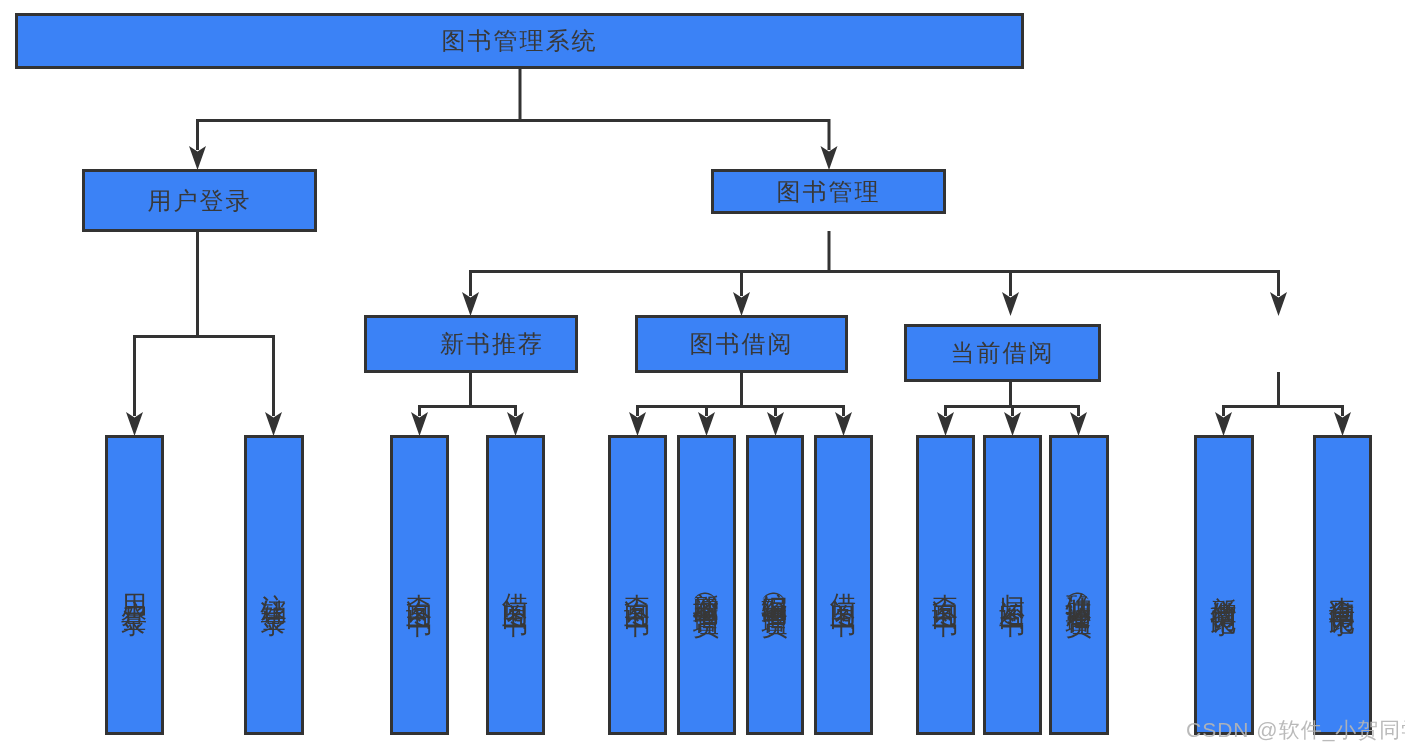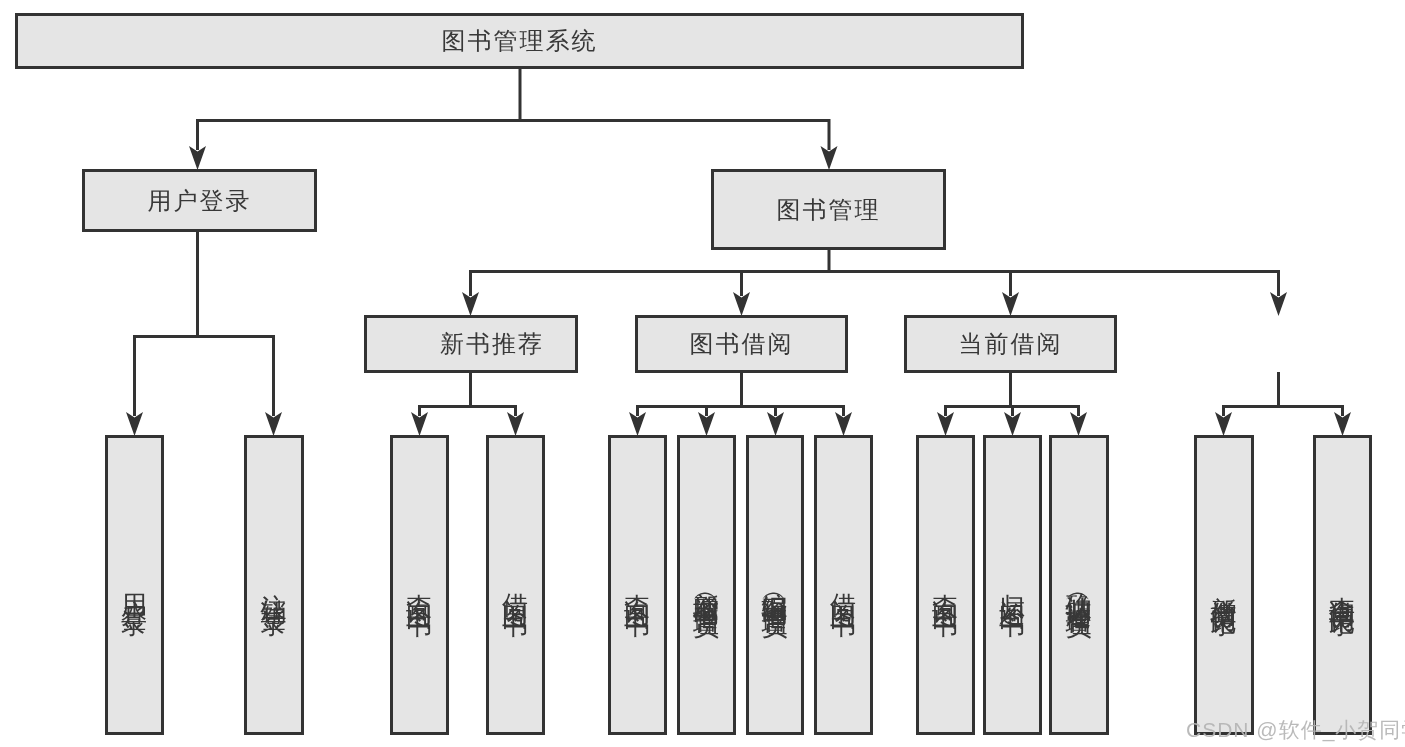--- a/index.html
+++ b/index.html
@@ -14,21 +14,21 @@
     overflow: hidden;
   }
   .connectors {
     position: absolute;
     left: 0; top: 0;
     width: 1405px; height: 747px;
     pointer-events: none;
   }
   .node {
     position: absolute;
-    background: #e5e5e5;
+    background: #3b82f6;
     border: 3px solid #333333;
     display: flex;
     align-items: center;
     justify-content: center;
     text-align: center;
     font-size: 24px;
     letter-spacing: 2px;
     color: #383838;
     z-index: 2;
   }
@@ -111,31 +111,31 @@
     </g>
   </svg>
 
   <div class="node root" style="left:15px; top:13px; width:1009px; height:56px;">
     <span>图书管理系统</span>
   </div>
 
   <div class="node" style="left:82px; top:169px; width:235px; height:63px;">
     <span>用户登录</span>
   </div>
-  <div class="node" style="left:711px; top:169px; width:235px; height:81px;">
+  <div class="node" style="left:711px; top:169px; width:235px; height:45px;">
     <span>图书管理</span>
   </div>
 
   <div class="node" style="left:364px; top:315px; width:214px; height:58px;padding-left:42px;">
     <span>新书推荐</span>
   </div>
   <div class="node" style="left:635px; top:315px; width:213px; height:58px;text-align:right;">
     <span>图书借阅</span>
   </div>
-  <div class="node" style="left:904px; top:315px; width:213px; height:58px;">
+  <div class="node" style="left:904px; top:324px; width:197px; height:58px;">
     <span>当前借阅</span>
   </div>
 
   <div class="node leaf" style="left:105px; top:435px; width:59px; height:300px;">
     <span>用户登录</span>
   </div>
   <div class="node leaf" style="left:244px; top:435px; width:60px; height:300px;">
     <span>注销登录</span>
   </div>
 

